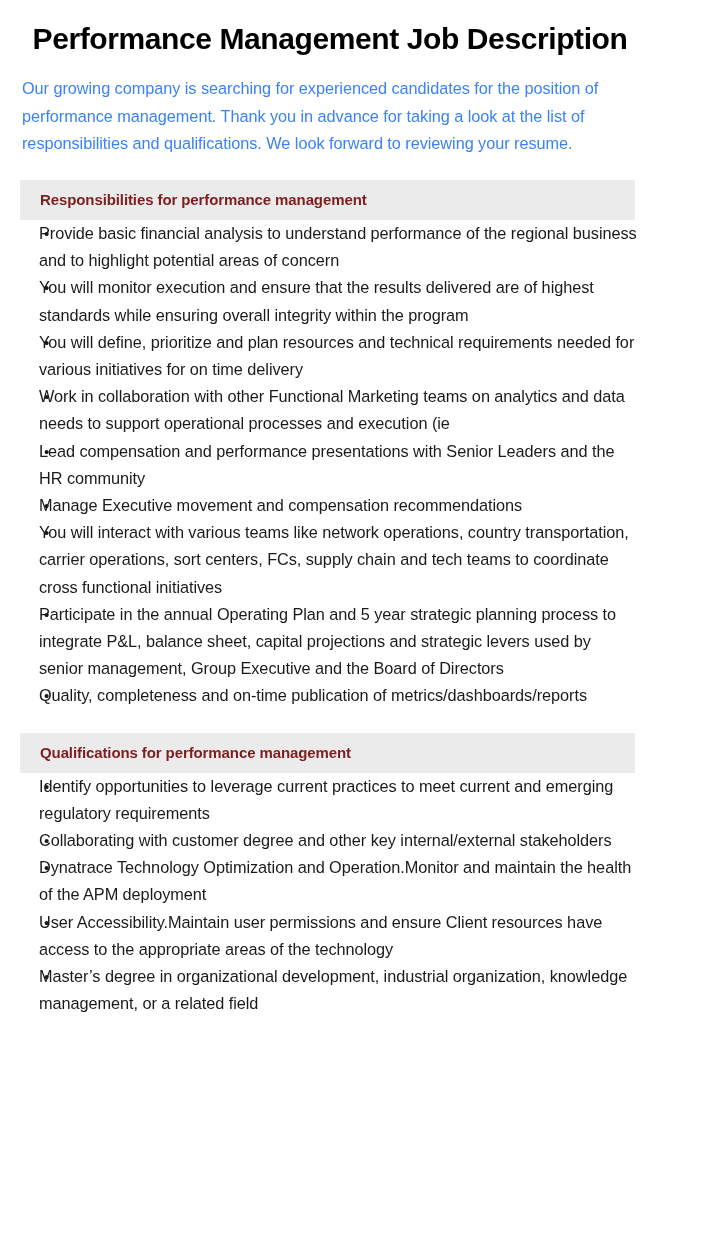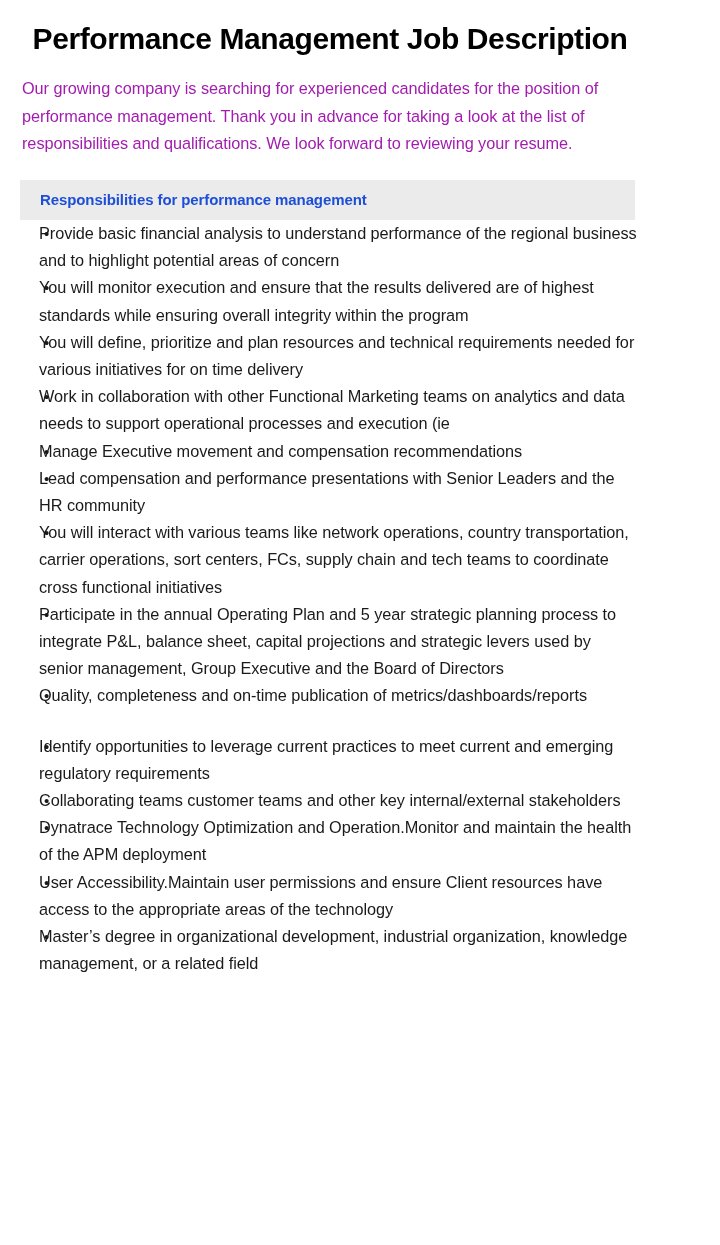--- a/index.html
+++ b/index.html
@@ -28,37 +28,37 @@
     margin: 2px 0 0 0;
     padding: 0 10px;
     line-height: 1.28;
     color: #000000;
   }
   .intro {
     font-size: 16.3px;
     line-height: 27.2px;
     margin: 17px 0 0 0;
     padding: 0 22px 0 22px;
-    color: #a21caf;
+    color: #3b82f6;
     letter-spacing: -0.05px;
   }
   .section {
     margin-top: 23px;
   }
   .section-header {
     background: #ebebeb;
     margin: 0 25px 0 20px;
     padding: 10px 0 10px 20px;
     box-sizing: border-box;
     height: 40px;
   }
   .section-header span {
     font-size: 15px;
     font-weight: bold;
-    color: #1d4ed8;
+    color: #7f1d1d;
     line-height: 20px;
     display: block;
     letter-spacing: -0.1px;
   }
   ul.bullets {
     list-style: none;
     margin: 0;
     padding: 0;
   }
   ul.bullets li {
@@ -97,31 +97,34 @@
 
   <div class="section">
     <div class="section-header">
       <span>Responsibilities for performance management</span>
     </div>
     <ul class="bullets resp-list" id="resp-list">
         <li>Provide basic financial analysis to understand performance of the regional business and to highlight potential areas of concern</li>
         <li>You will monitor execution and ensure that the results delivered are of highest standards while ensuring overall integrity within the program</li>
         <li>You will define, prioritize and plan resources and technical requirements needed for various initiatives for on time delivery</li>
         <li>Work in collaboration with other Functional Marketing teams on analytics and data needs to support operational processes and execution (ie</li>
+        <li>Lead compensation and performance presentations with Senior Leaders and the HR community</li>
         <li>Manage Executive movement and compensation recommendations</li>
-        <li>Lead compensation and performance presentations with Senior Leaders and the HR community</li>
         <li>You will interact with various teams like network operations, country transportation, carrier operations, sort centers, FCs, supply chain and tech teams to coordinate cross functional initiatives</li>
         <li>Participate in the annual Operating Plan and 5 year strategic planning process to integrate P&amp;L, balance sheet, capital projections and strategic levers used by senior management, Group Executive and the Board of Directors</li>
         <li>Quality, completeness and on-time publication of metrics/dashboards/reports</li>
       </ul>
   </div>
 
   <div class="section">
+    <div class="section-header">
+      <span>Qualifications for performance management</span>
+    </div>
     <ul class="bullets qual-list" id="qual-list">
         <li>Identify opportunities to leverage current practices to meet current and emerging regulatory requirements</li>
-        <li>Collaborating teams customer teams and other key internal/external stakeholders</li>
+        <li>Collaborating with customer degree and other key internal/external stakeholders</li>
         <li>Dynatrace Technology Optimization and Operation.Monitor and maintain the health of the APM deployment</li>
         <li>User Accessibility.Maintain user permissions and ensure Client resources have access to the appropriate areas of the technology</li>
         <li>Master’s degree in organizational development, industrial organization, knowledge management, or a related field</li>
       </ul>
   </div>
 
 </div>
 
 </body></html>

